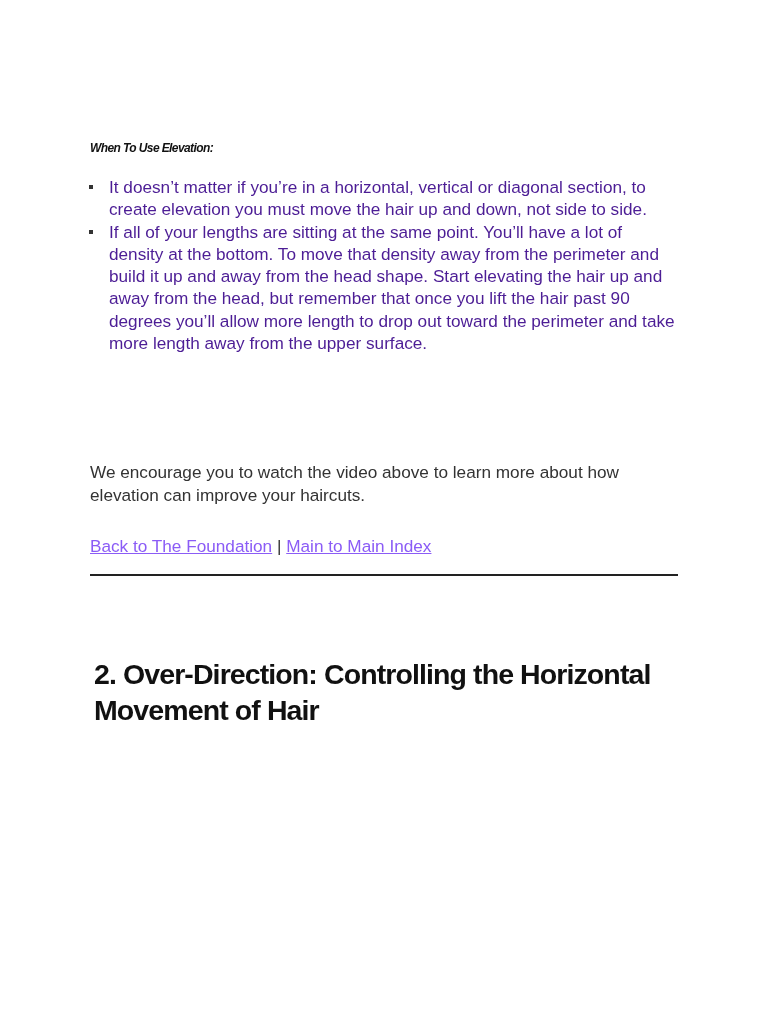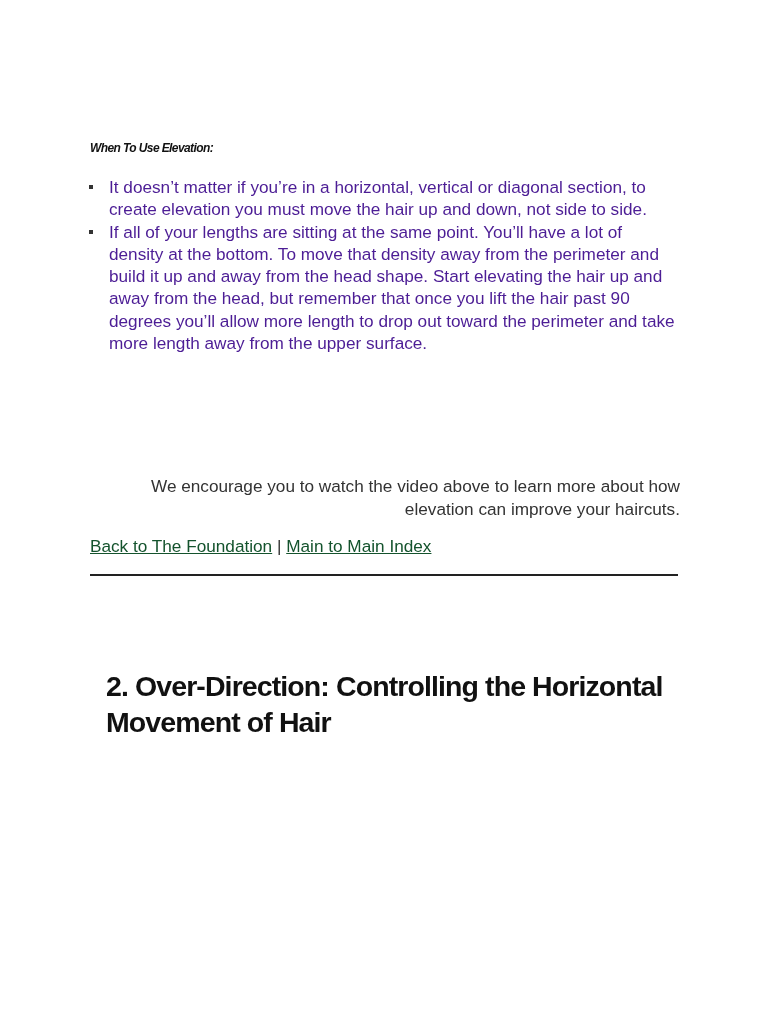--- a/index.html
+++ b/index.html
@@ -51,56 +51,55 @@
     .bullets li .bullet {
       position: absolute;
       left: -1px;
       top: 9px;
       width: 4px;
       height: 4px;
       background: #333333;
     }
     .para {
       position: absolute;
-      top: 475px;
+      top: 461px;
       left: 0;
       width: 590px;
       margin: 0;
       font-size: 17.2px;
       line-height: 23px;
       color: #333333;
-      text-align: right;
     }
     .links {
       position: absolute;
       top: 535px;
       left: 0;
       margin: 0;
       font-size: 17.2px;
       line-height: 23px;
       color: #333333;
     }
     .links a {
-      color: #14532d;
+      color: #8b5cf6;
       text-decoration: underline;
     }
     .rule {
       position: absolute;
       top: 574px;
       left: 0;
       width: 588px;
       height: 2px;
       background: #222222;
     }
     .section-title {
       position: absolute;
       top: 652px;
       left: 0;
       width: 560px;
-      margin: 16px;
+      margin: 4px;
       font-size: 28.5px;
       line-height: 36px;
       font-weight: bold;
       letter-spacing: -0.9px;
       color: #111111;
     }
   </style>
 </head>
 <body>
 

